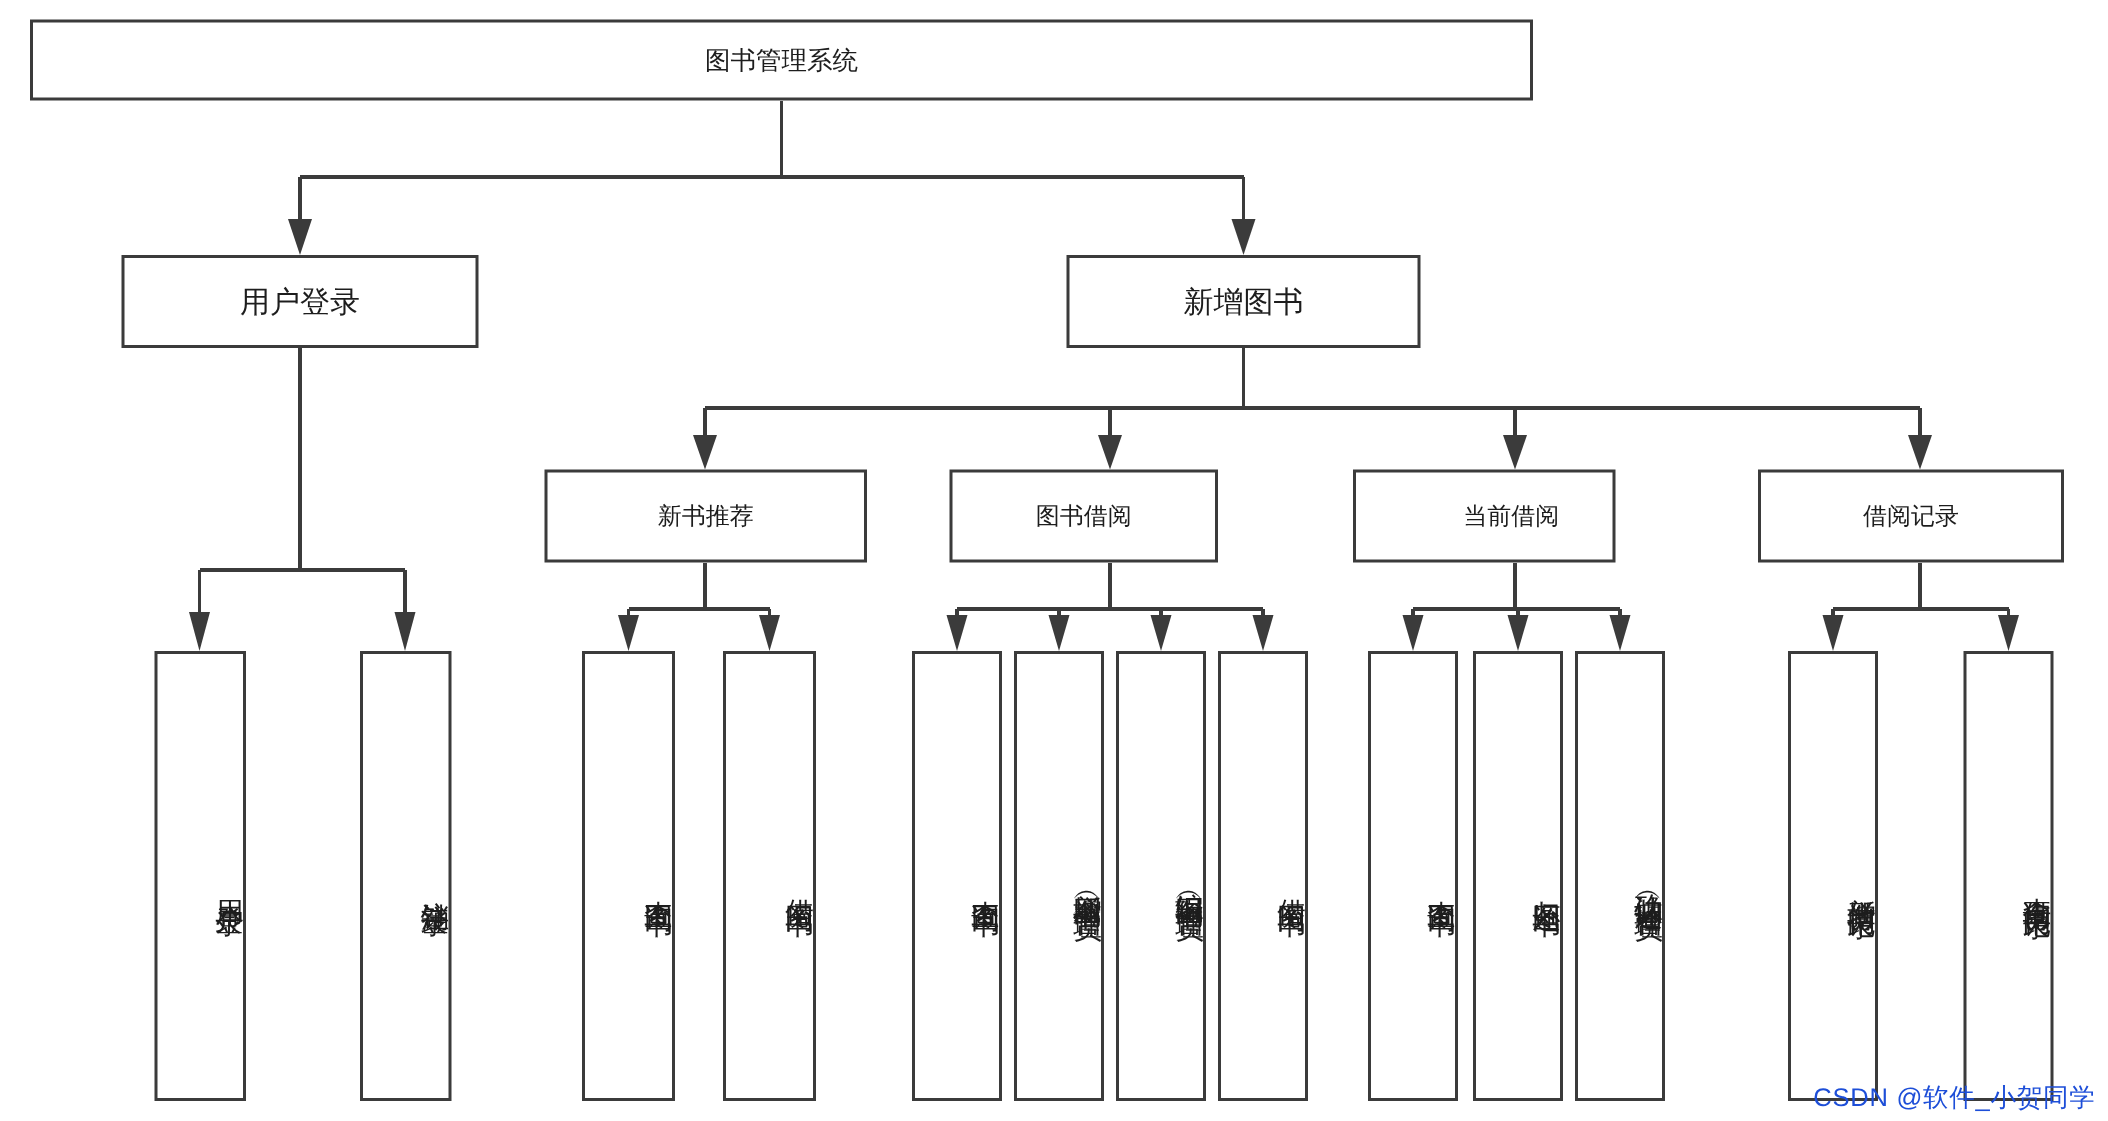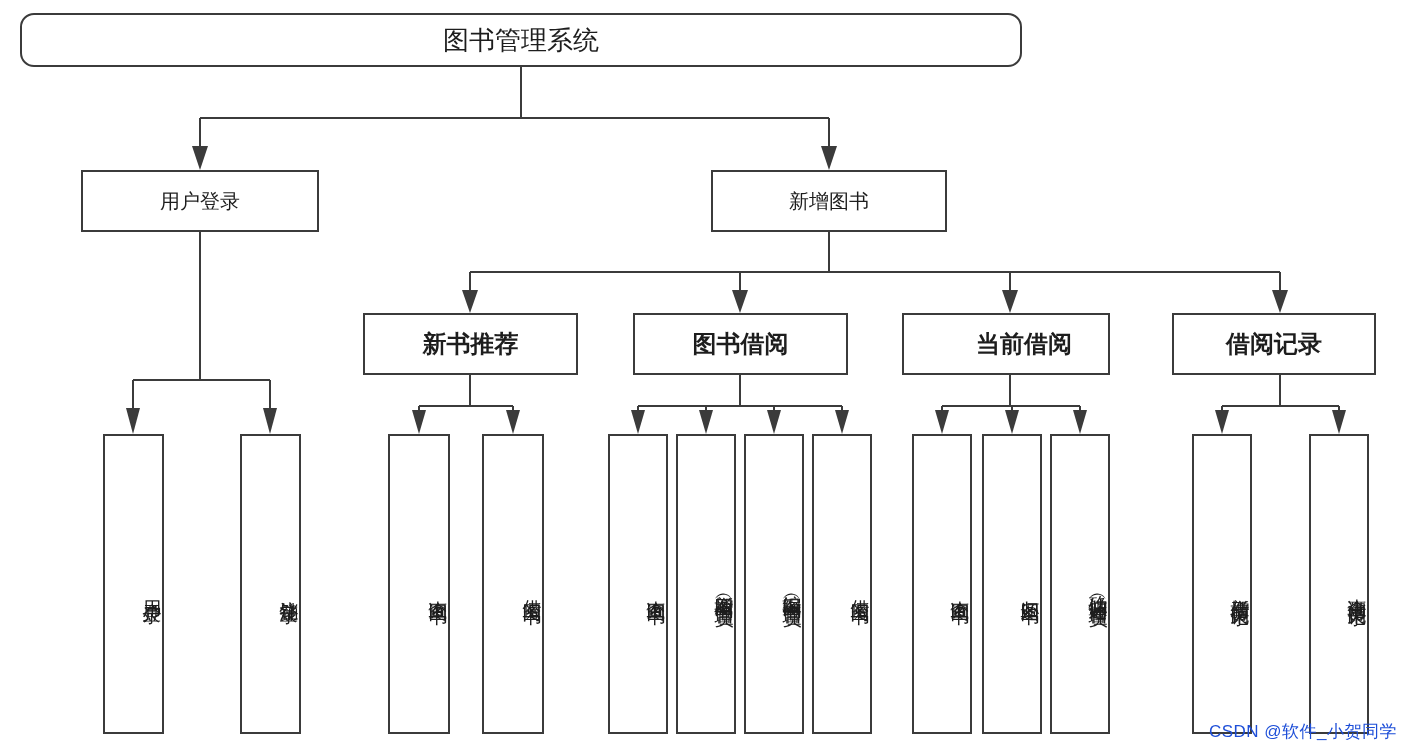--- a/index.html
+++ b/index.html
@@ -43,29 +43,27 @@
     box-sizing: border-box;
     background: #ffffff;
     border: 2.4px solid #3b3b3b;
     display: flex;
     align-items: center;
     justify-content: center;
     color: #1d1d1d;
     text-align: center;
   }
   .node.root {
-    font-size: 26px;
-    border-radius: 14px;
+    font-size: 17px;
   }
   .node.branch {
     font-size: 20px;
   }
   .node.group {
-    font-size: 24px;
-    font-weight: bold;
+    font-size: 16px;
   }
   .node.leaf {
     font-size: 19px;
     writing-mode: vertical-rl;
     text-orientation: upright;
     letter-spacing: 2px;
     line-height: 1.05;
     padding-top: 10px;
     align-items: flex-start;
     justify-content: center;
@@ -162,24 +160,24 @@
   <div class="node branch" style="left:81px; top:170px; width:238px; height:62px;">
     <span class="label">用户登录</span>
   </div>
   <div class="node branch" style="left:711px; top:170px; width:236px; height:62px;">
     <span class="label">新增图书</span>
   </div>
 
   <div class="node group" style="left:363px; top:313px; width:215px; height:62px;">
     <span class="label">新书推荐</span>
   </div>
-  <div class="node group" style="left:633px; top:313px; width:215px; height:62px;">
+  <div class="node group" style="left:633px; top:313px; width:179px; height:62px;">
     <span class="label">图书借阅</span>
   </div>
-  <div class="node group" style="left:902px; top:313px; width:208px; height:62px;padding-left:36px;">
+  <div class="node group" style="left:902px; top:313px; width:175px; height:62px;padding-left:36px;">
     <span class="label">当前借阅</span>
   </div>
   <div class="node group" style="left:1172px; top:313px; width:204px; height:62px;text-align:center;">
     <span class="label">借阅记录</span>
   </div>
 
   <div class="node leaf" style="left:103px; top:434px; width:61px; height:300px;">
     <span class="label">用户登录</span>
   </div>
   <div class="node leaf" style="left:240px; top:434px; width:61px; height:300px;">

